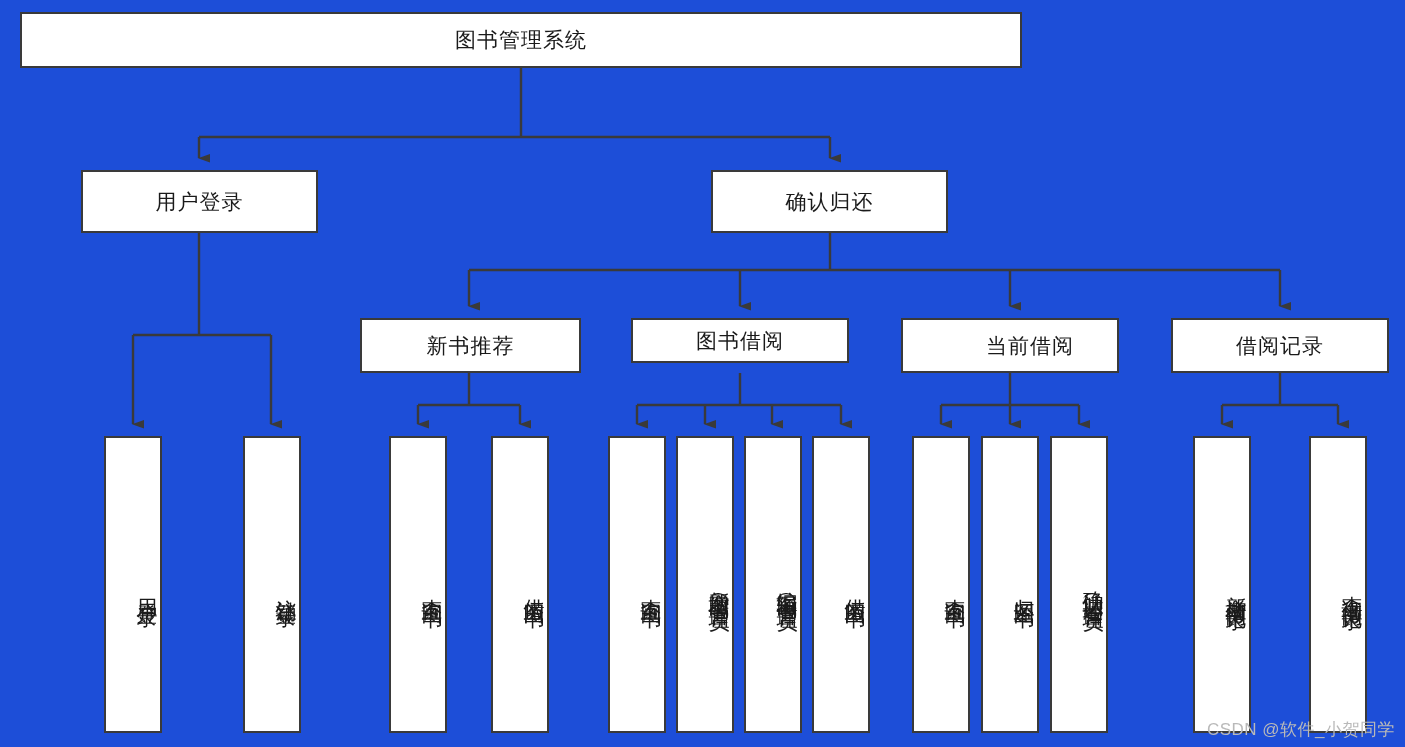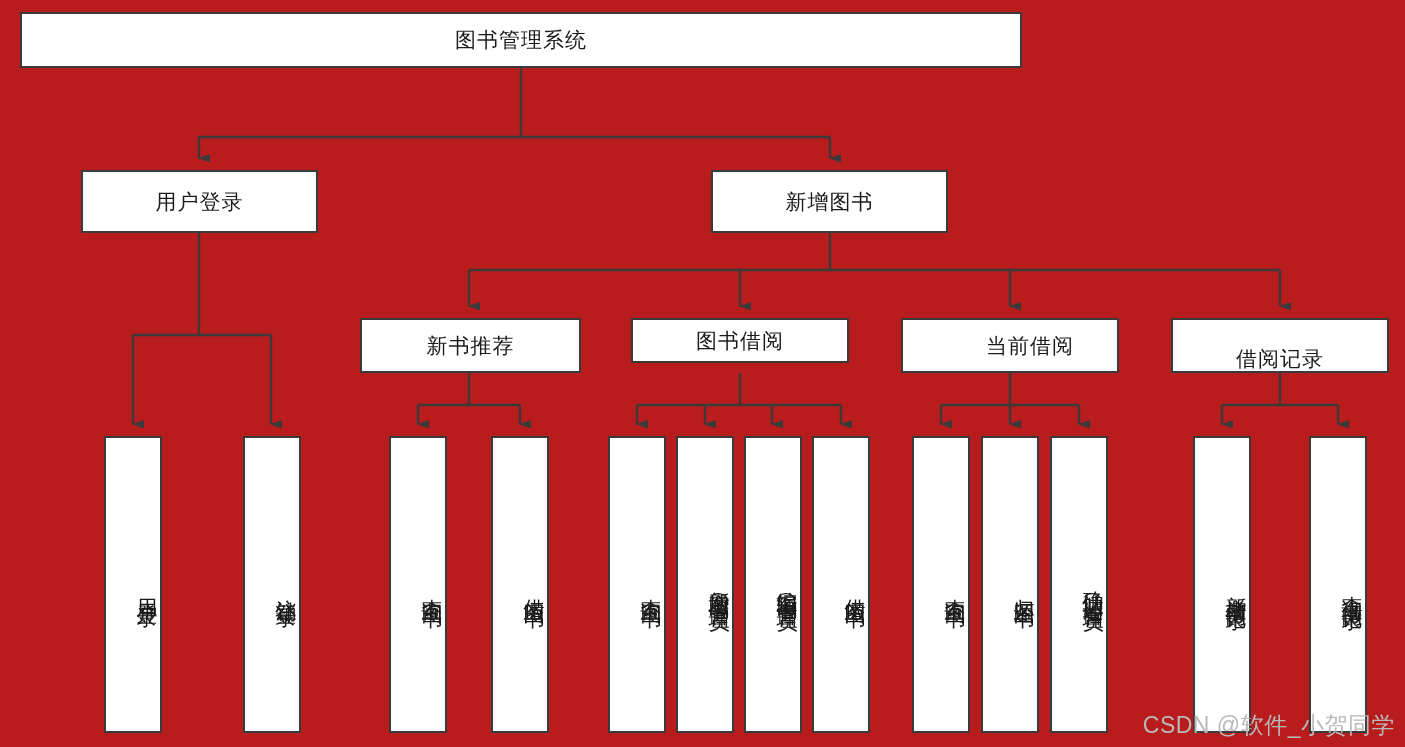--- a/index.html
+++ b/index.html
@@ -8,21 +8,21 @@
     padding: 0;
     background: #ffffff;
   }
   body {
     font-family: "Liberation Sans", "DejaVu Sans", sans-serif;
   }
   #diagram-root {
     position: relative;
     width: 1405px;
     height: 747px;
-    background: #b91c1c;
+    background: #1d4ed8;
     overflow: hidden;
   }
   #diagram-svg {
     position: absolute;
     left: 0;
     top: 0;
     width: 1405px;
     height: 747px;
   }
   .node {
@@ -52,21 +52,21 @@
   }
   .node.vertical .label {
     writing-mode: vertical-rl;
     text-orientation: upright;
   }
   .node-root { font-size: 22px; }
   .watermark {
     position: absolute;
     right: 10px;
     bottom: 6px;
-    font-size: 23px;
+    font-size: 17px;
     color: #b9b9b9;
     letter-spacing: 0.5px;
     white-space: nowrap;
     pointer-events: none;
   }
 </style>
 </head>
 <body>
 
 <div id="diagram-root">
@@ -138,36 +138,36 @@
 
   <div class="node horizontal node-root" style="left:20px; top:12px; width:1002px; height:56px;">
     <span class="label">图书管理系统</span>
   </div>
 
   <div class="node horizontal" style="left:81px; top:170px; width:237px; height:63px;">
     <span class="label">用户登录</span>
   </div>
 
   <div class="node horizontal" style="left:711px; top:170px; width:237px; height:63px;">
-    <span class="label">新增图书</span>
+    <span class="label">确认归还</span>
   </div>
 
   <div class="node horizontal" style="left:360px; top:318px; width:221px; height:55px;">
     <span class="label">新书推荐</span>
   </div>
 
   <div class="node horizontal" style="left:631px; top:318px; width:218px; height:45px;">
     <span class="label">图书借阅</span>
   </div>
 
   <div class="node horizontal" style="left:901px; top:318px; width:218px; height:55px;padding-left:40px;">
     <span class="label">当前借阅</span>
   </div>
 
-  <div class="node horizontal" style="left:1171px; top:318px; width:218px; height:55px;align-items:flex-end;">
+  <div class="node horizontal" style="left:1171px; top:318px; width:218px; height:55px;">
     <span class="label">借阅记录</span>
   </div>
 
   <div class="node vertical" style="left:104px; top:436px; width:58px; height:297px;">
     <span class="label">用户登录</span>
   </div>
 
   <div class="node vertical" style="left:243px; top:436px; width:58px; height:297px;">
     <span class="label">注销登录</span>
   </div>

